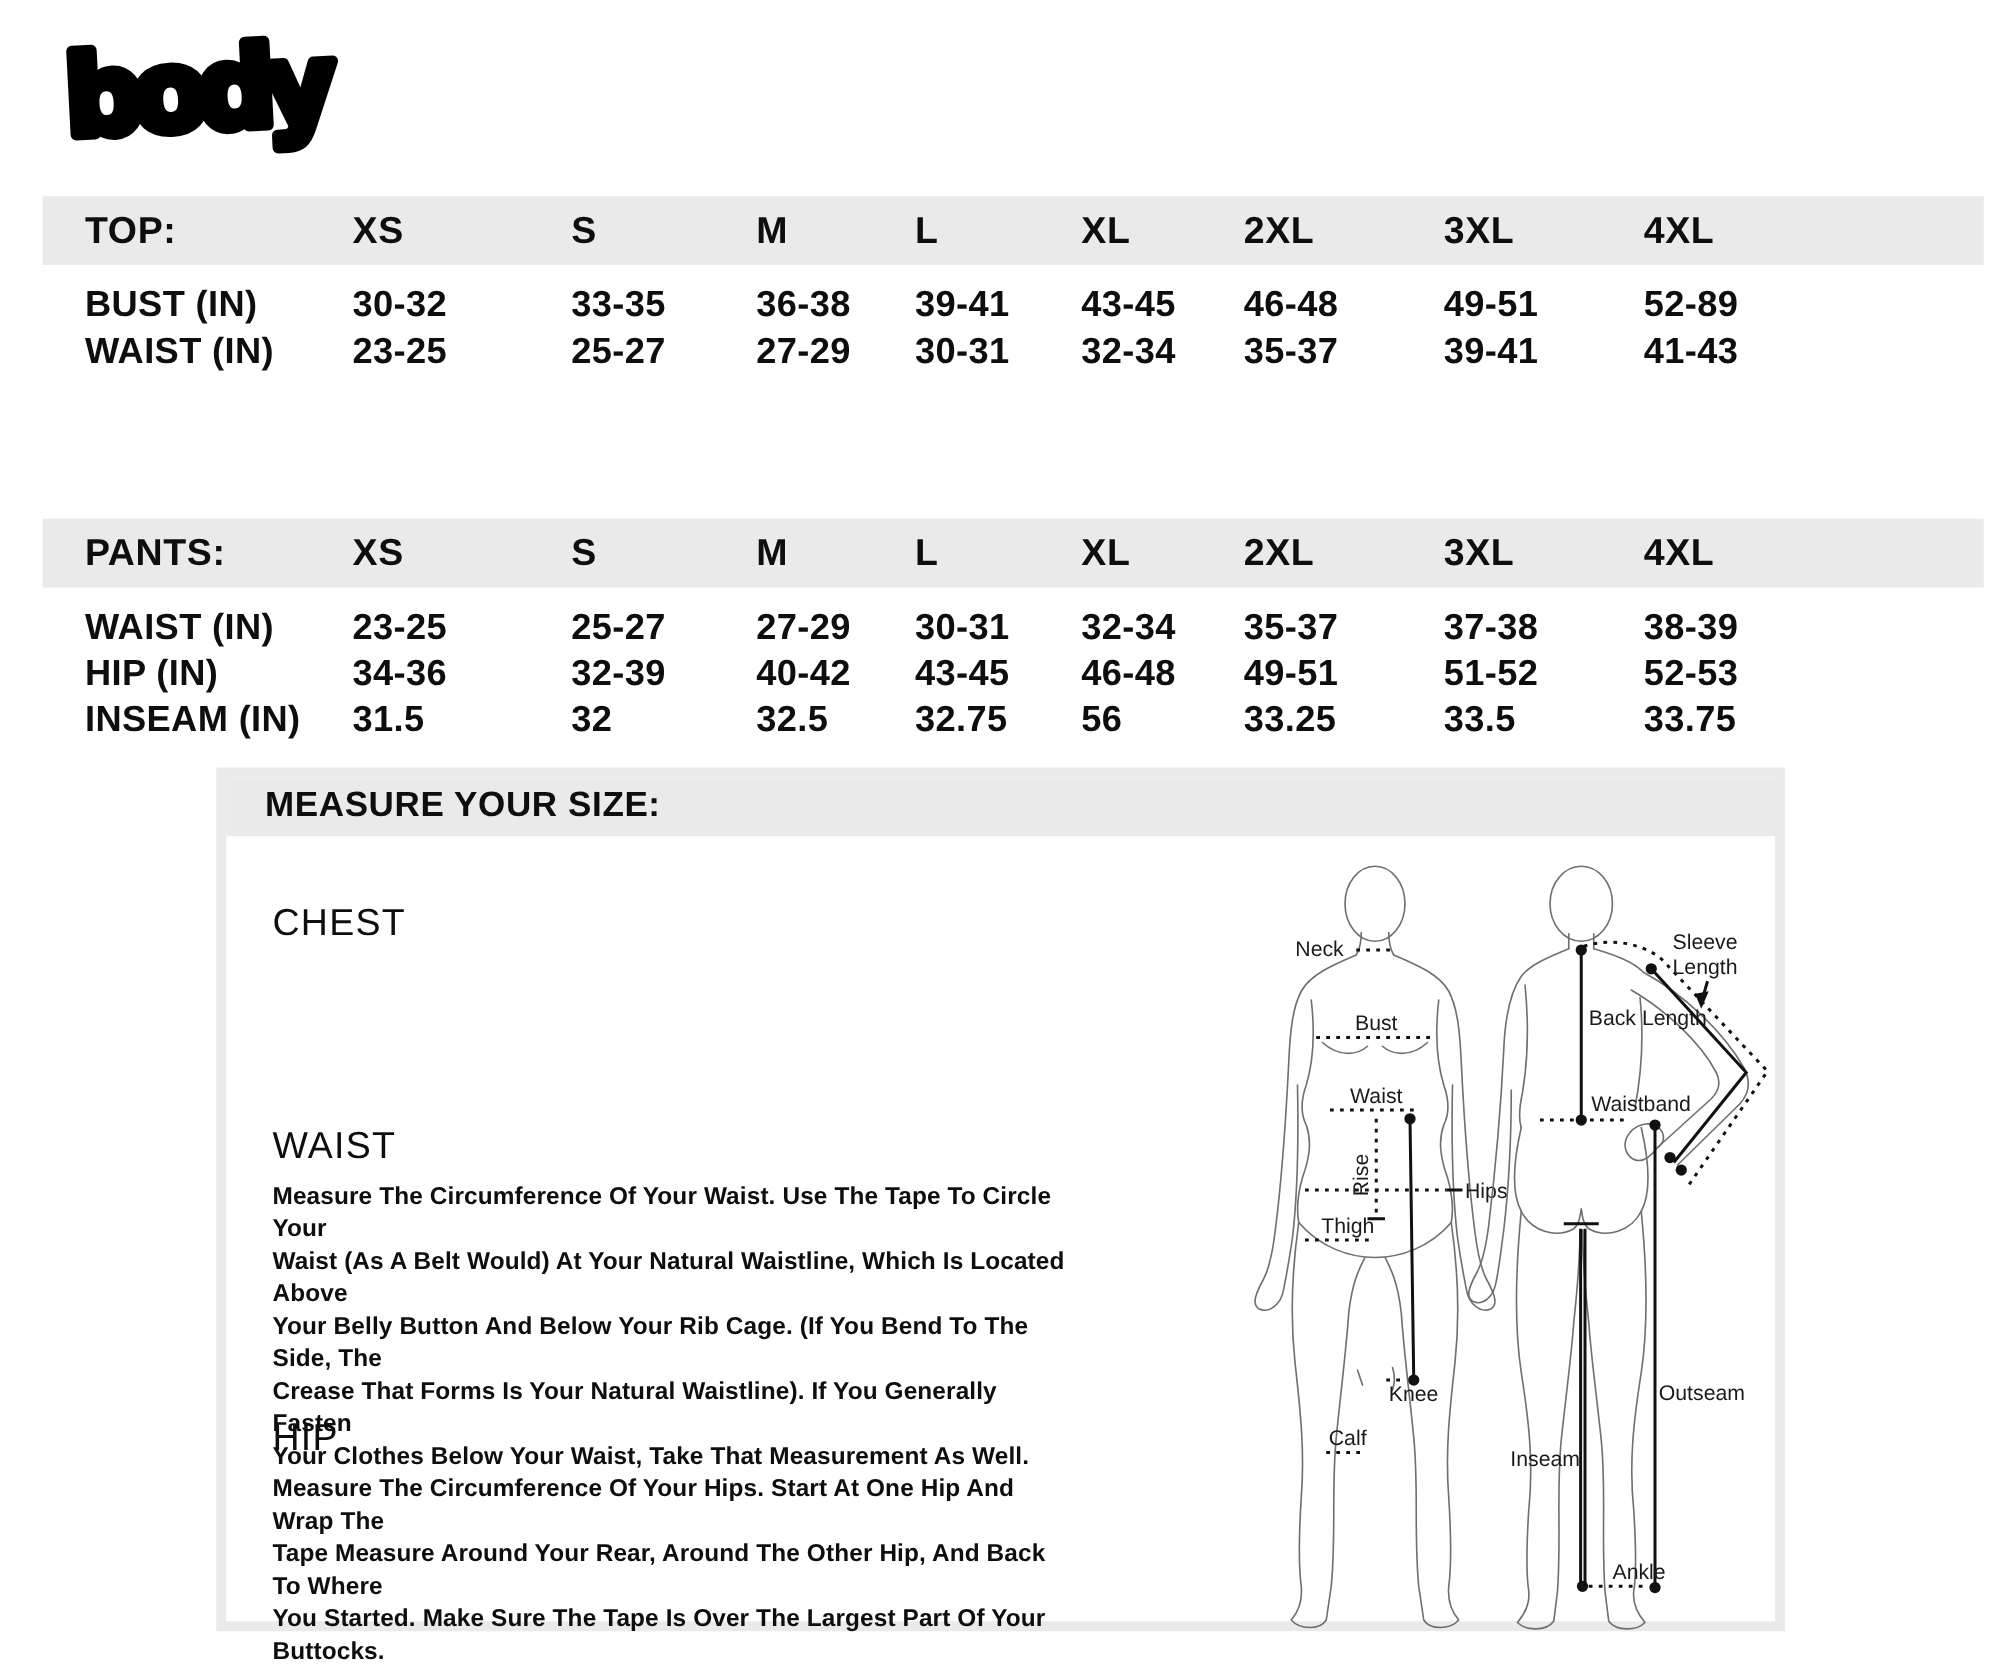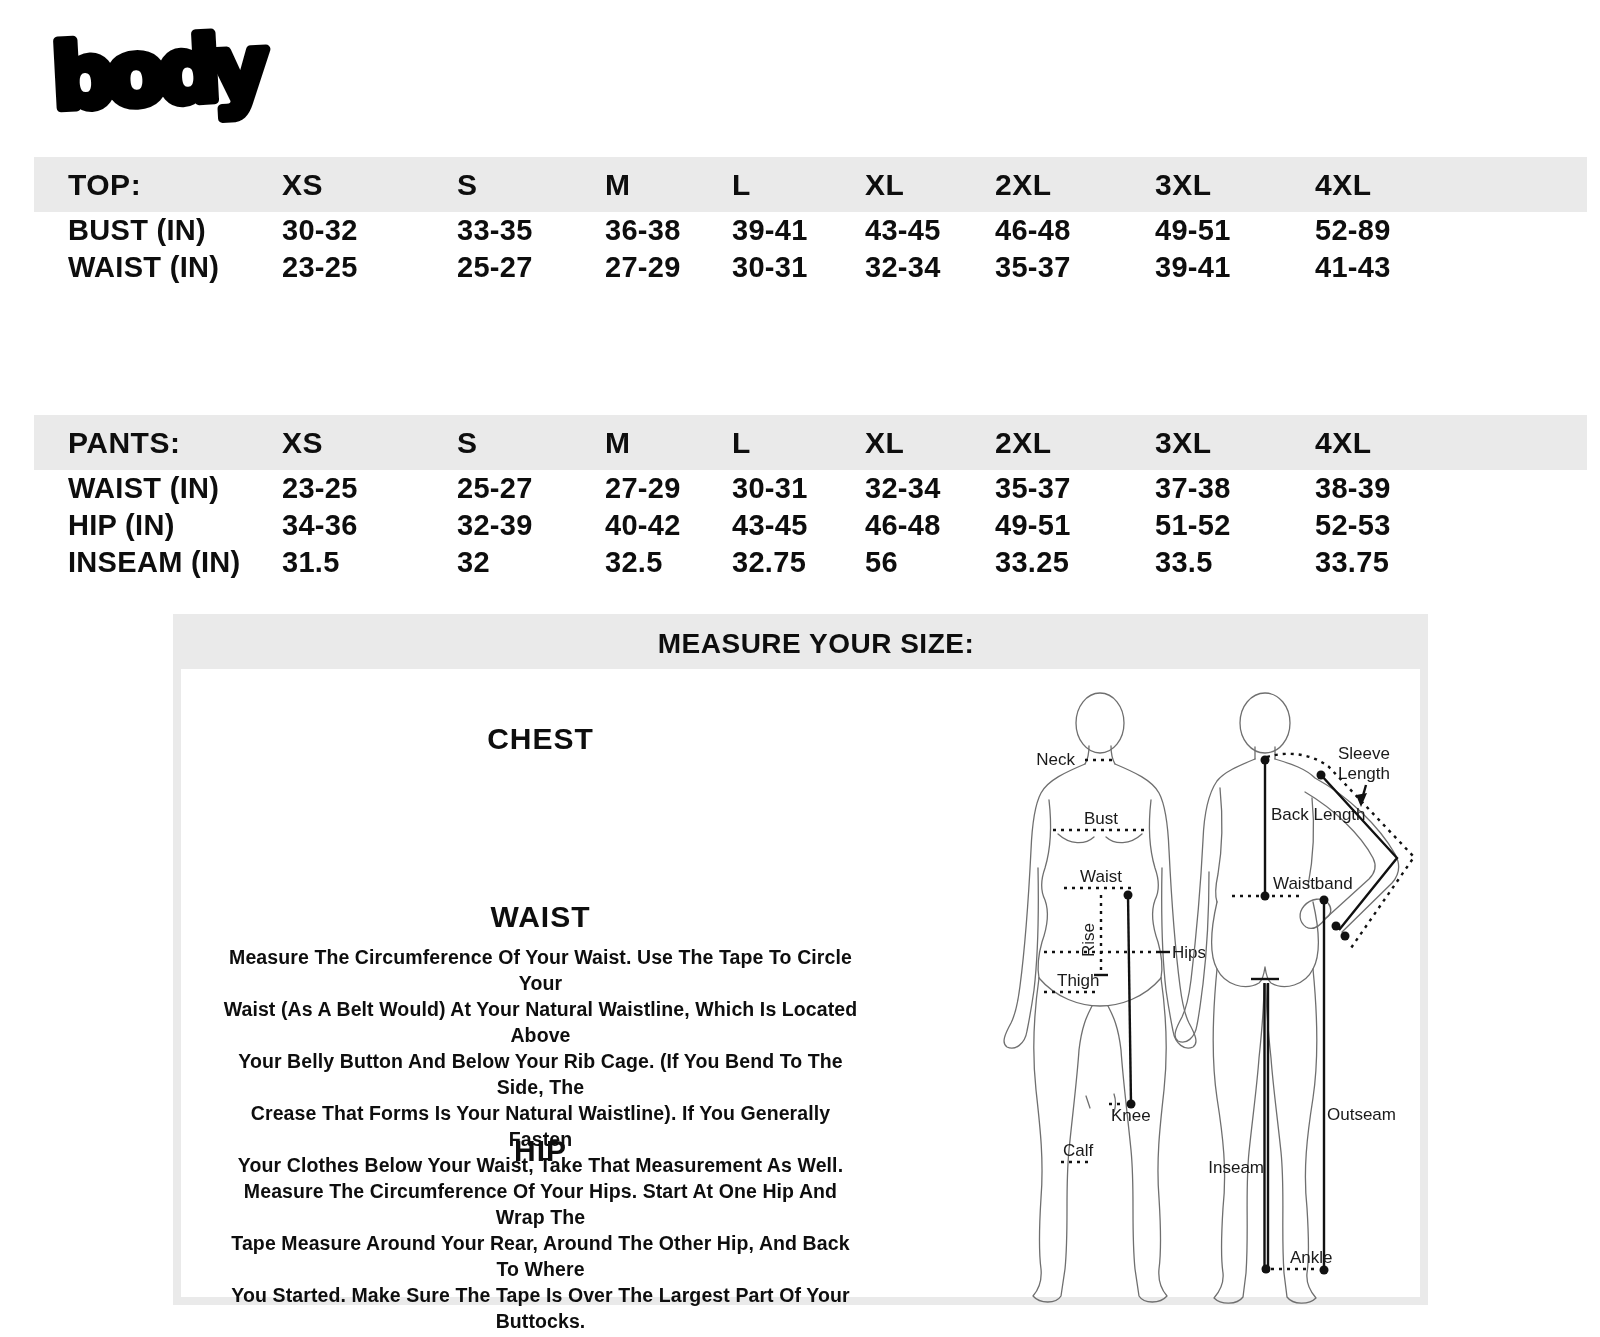--- a/index.html
+++ b/index.html
@@ -7,31 +7,31 @@
         font-family:"Liberation Sans",sans-serif;color:#0e0e0e;}
 
   
   #logo{position:absolute;left:42px;top:14px;width:260px;height:120px;}
 
   
   .size-table{position:absolute;left:14px;width:1573px;}
   .grid-row{display:grid;grid-template-columns:214px 175px 148px 127px 133px 130px 160px 160px 1fr;
             padding-left:34px;box-sizing:border-box;margin-left:20px;}
   .band{background:#eaeaea;height:55px;line-height:55px;font-size:30px;font-weight:bold;letter-spacing:.5px;}
-  .rows{}
+  .rows{padding-top:14px;}
   .rows .grid-row{line-height:37px;font-size:29px;font-weight:bold;letter-spacing:.3px;}
   .cell{white-space:nowrap;}
 
   
   #measure-box{position:absolute;left:173px;top:614px;width:1255px;height:691px;
-               border:8px solid #eaeaea;box-sizing:border-box;background:#fff;text-align:center;}
+               border:8px solid #eaeaea;box-sizing:border-box;background:#fff;}
   #measure-title-band{height:47px;background:#eaeaea;line-height:44px;
                       padding-left:31px;font-size:28px;font-weight:bold;letter-spacing:.5px;}
   .measure-section{position:absolute;left:37px;width:645px;}
-  .measure-section h3{margin:0 0 10px 0;font-size:30px;font-weight:bold;letter-spacing:1px;}
+  .measure-section h3{margin:0 0 10px 0;font-size:30px;font-weight:normal;letter-spacing:1px;}
   .measure-section p{margin:0;font-size:19.5px;font-weight:bold;line-height:26px;
                      white-space:pre-line;letter-spacing:.1px;}
   #sec-chest{top:100px;}
   #sec-waist{top:278px;}
   #sec-hip{top:512px;}
 
   
   #figures{position:absolute;left:787px;top:46px;width:480px;height:645px;}
   .outline{fill:none;stroke:#6f6f6f;stroke-width:1.3;stroke-linecap:round;stroke-linejoin:round;}
   .meas{fill:none;stroke:#111;stroke-width:2.4;stroke-linecap:butt;}

